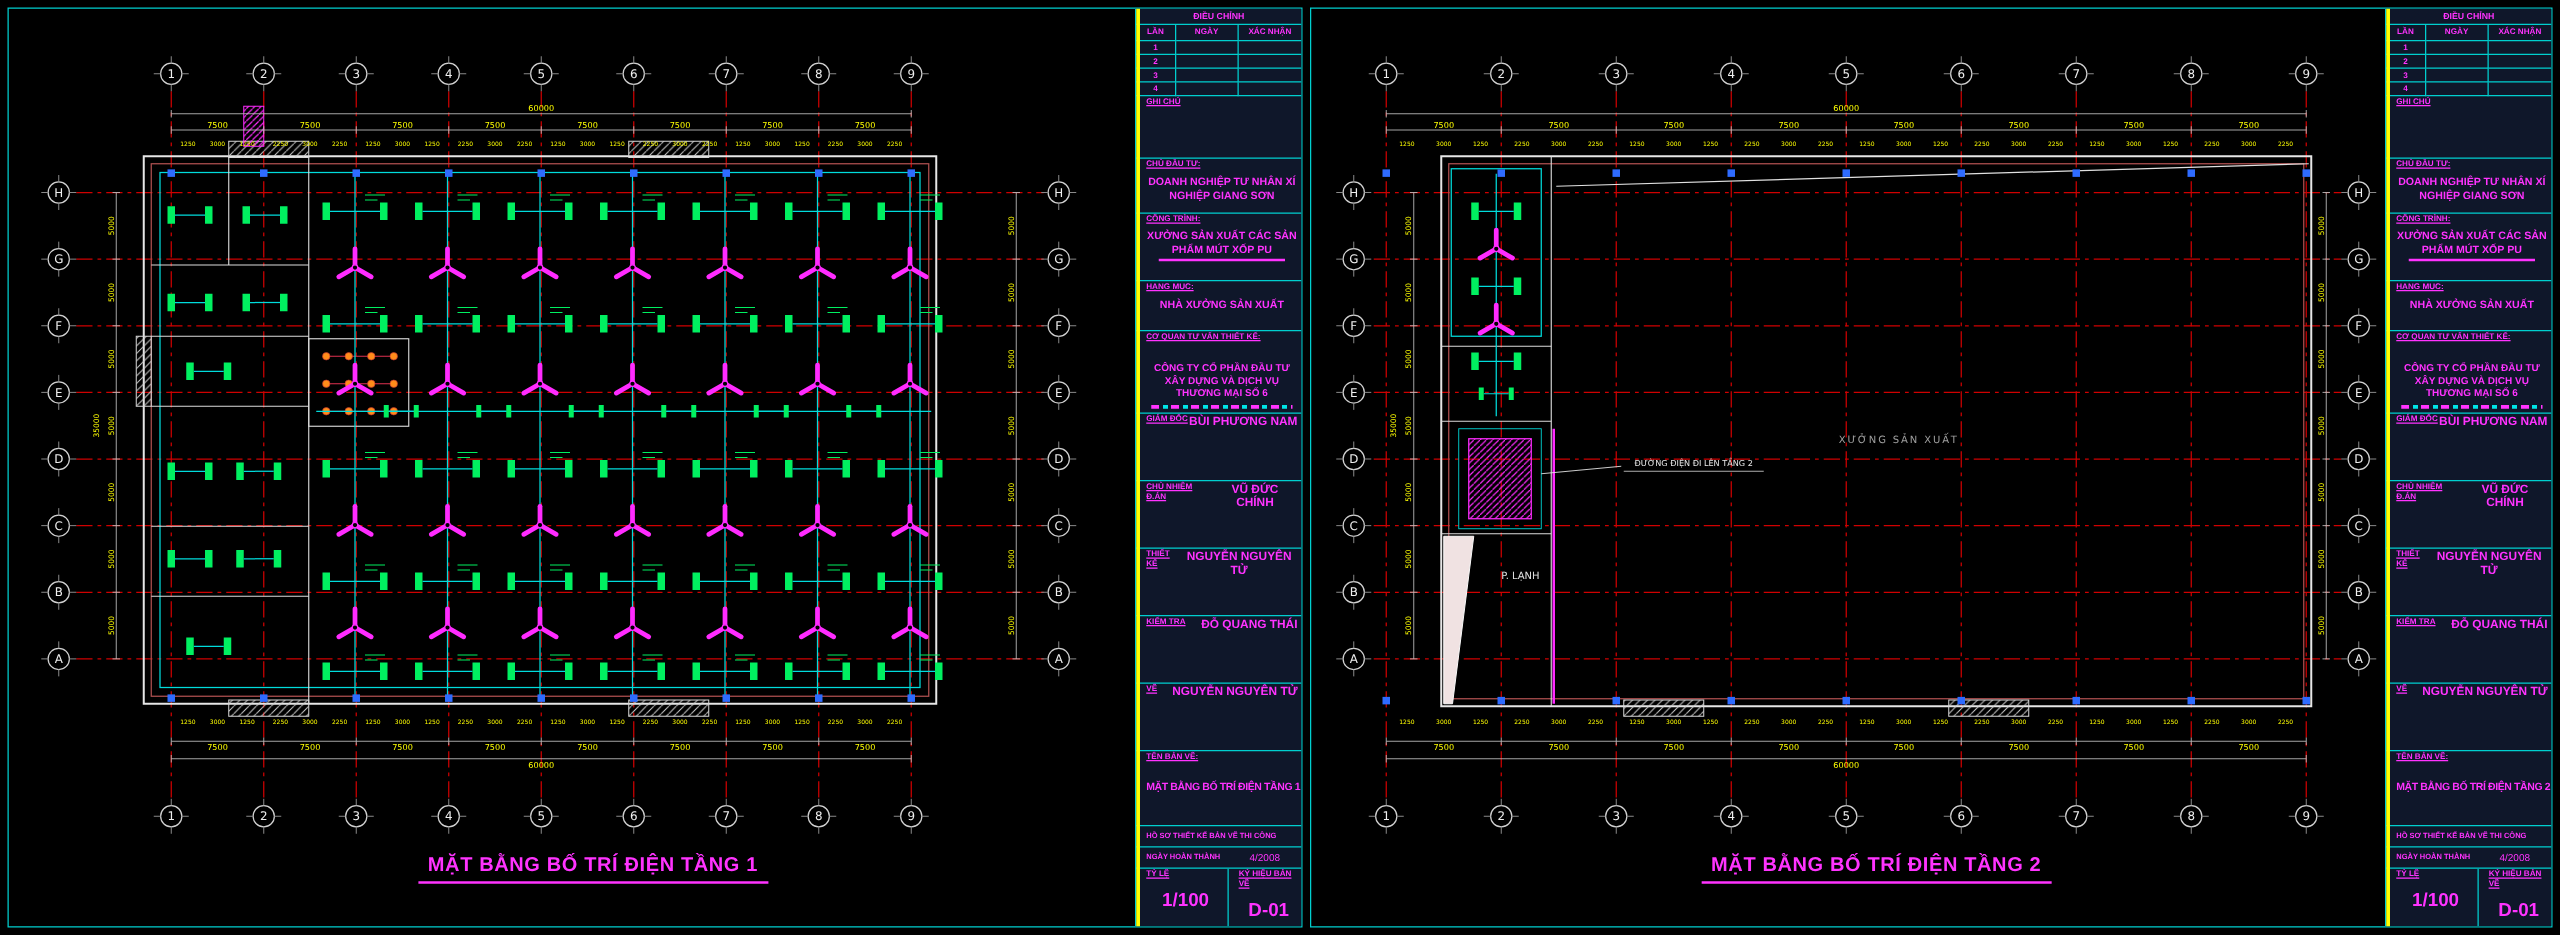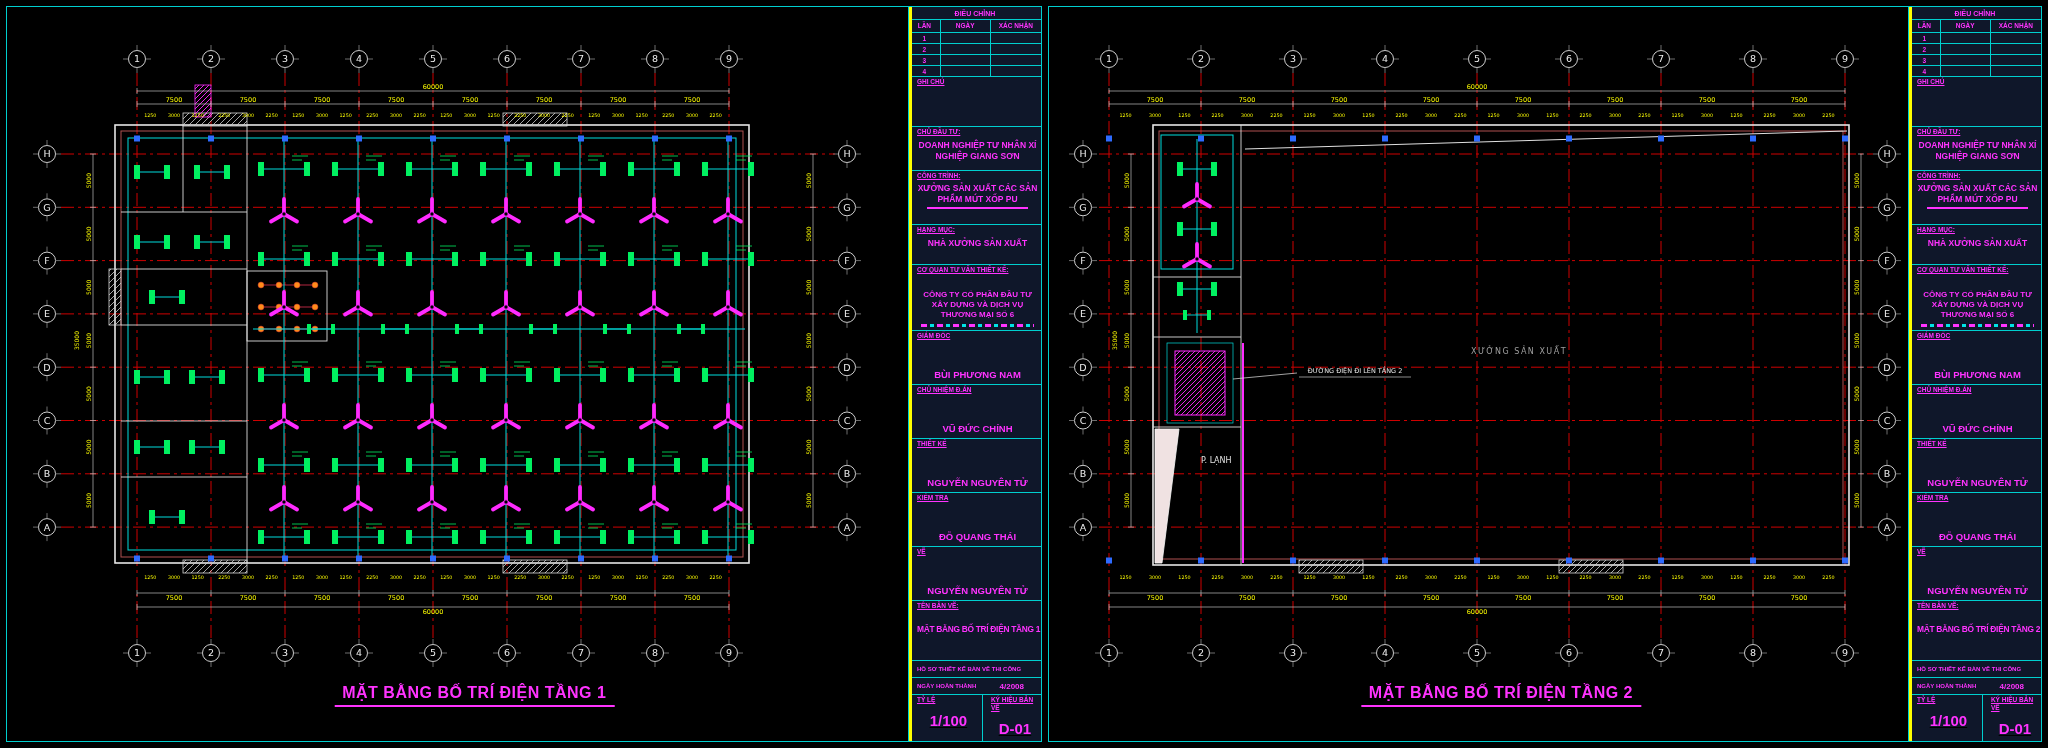--- a/index.html
+++ b/index.html
@@ -25,29 +25,29 @@
   .rev-grid{display:grid;grid-template-columns:24% 38% 38%;height:57px;grid-template-rows:13px 11px 11px 11px 11px;}
   .rev-grid div{border-right:1px solid #00cfcf;border-bottom:1px solid #00cfcf;box-sizing:border-box;color:#ff33ff;font-size:6.5px;font-weight:bold;text-align:center;overflow:hidden;line-height:11px;}
   .rev-grid div:nth-child(3n){border-right:none;}
   .note{height:50px;}
   .inv{height:44px;} .proj{height:54px;} .item{height:40px;} .cons{height:66px;}
   .inv .val,.item .val{font-size:8.5px;line-height:11px;margin-top:4px;}
   .proj .val{font-size:8.5px;line-height:11px;margin-top:3px;}
   .cons .val{font-size:8px;line-height:10px;margin-top:16px;}
   .ubar{height:2px;background:#ff33ff;margin:2px 10px 0;}
   .addr{height:3px;margin:4px 4px 0;background:repeating-linear-gradient(90deg,#ff33ff 0 6px,transparent 6px 9px,#00e5e5 9px 13px,transparent 13px 16px);}
-  .role{height:54px;border-bottom:1px solid #00cfcf;box-sizing:border-box;padding:1px 3px 4px 8px;display:flex;flex-direction:column;justify-content:space-between;flex-shrink:0;}
+  .role{height:54px;border-bottom:1px solid #00cfcf;box-sizing:border-box;padding:1px 3px 4px 8px;display:flex;justify-content:space-between;flex-shrink:0;}
   .rname{color:#ff33ff;font-weight:bold;text-align:center;font-size:9.5px;}
   .namebox{height:60px;display:flex;flex-direction:column;}
   .namebox .val{font-size:8.4px;letter-spacing:-.3px;white-space:nowrap;margin-top:14px;}
   .docline{height:17px;font-size:6px;color:#ff33ff;font-weight:bold;line-height:15px;}
   .daterow{height:17px;display:flex;justify-content:space-between;align-items:center;}
   .daterow .dl{color:#ff33ff;font-size:6px;font-weight:bold;}
-  .daterow .dv{color:#ff33ff;font-size:8px;font-weight:bold;padding-right:14px;}
-  .bottomrow{flex:1;display:flex;padding:0 !important;border-bottom:none !important;text-decoration:underline;}
+  .daterow .dv{color:#ff33ff;font-size:8px;font-weight:normal;padding-right:14px;}
+  .bottomrow{flex:1;display:flex;padding:0 !important;border-bottom:none !important;}
   .bcell{flex:1;position:relative;box-sizing:border-box;padding:1px 2px 1px 8px;}
   .bcell.first{border-right:1px solid #00cfcf;flex:0 0 56%;}
   .bigval{color:#ff33ff;font-weight:bold;font-size:15px;text-align:center;margin-top:8px;}
   .wm{position:absolute;left:420px;top:282px;z-index:6;font-family:"DejaVu Sans",sans-serif;
      font-size:150px;font-weight:bold;white-space:nowrap;letter-spacing:-2px;
      color:rgba(60,60,60,0.15);-webkit-text-stroke:3px rgba(125,125,125,0.55);pointer-events:none;}
 </style>
 </head>
 <body>
 

